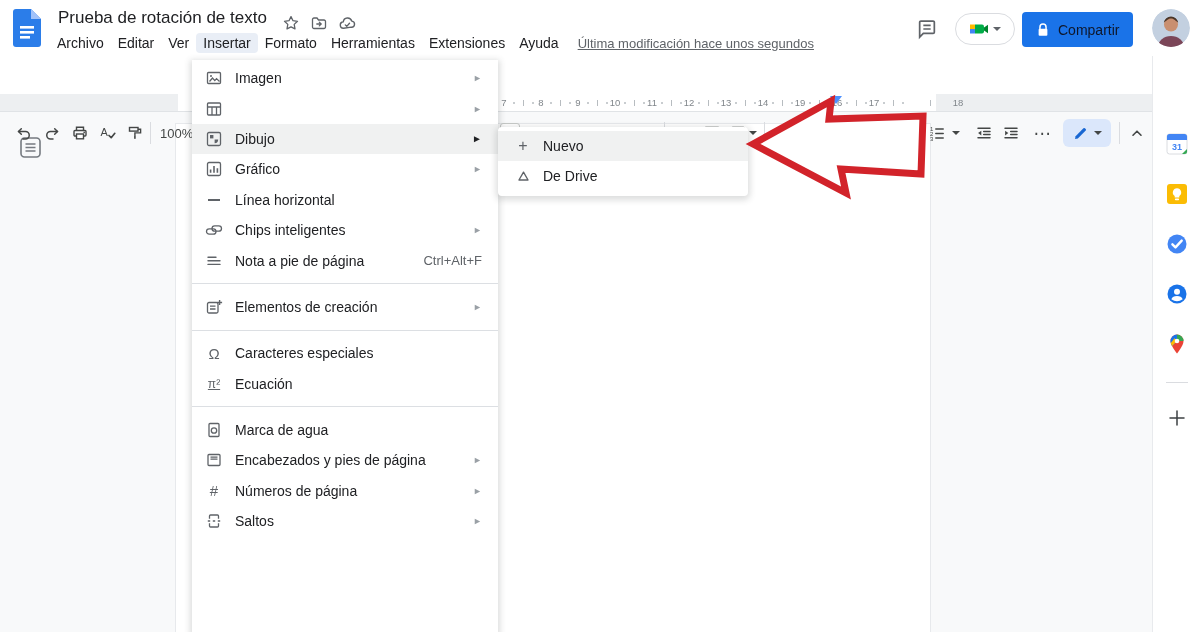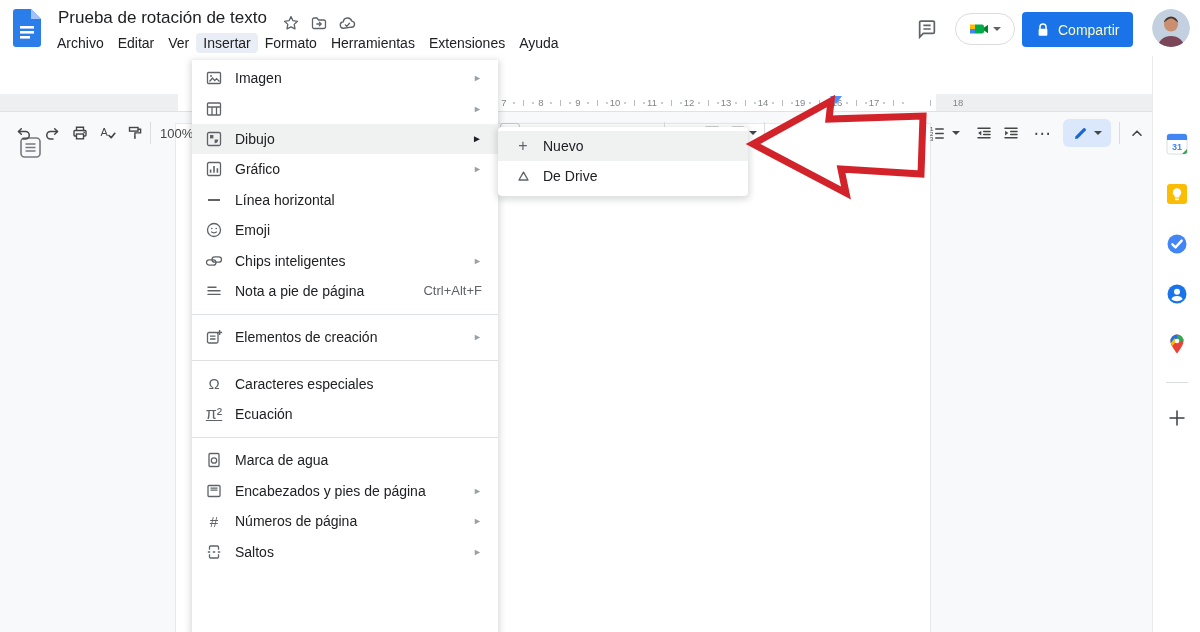--- a/index.html
+++ b/index.html
@@ -11,21 +11,21 @@
   .header { position:absolute; left:0; top:0; width:1200px; height:56px; background:#fff; z-index:10; }
   .docs-logo { position:absolute; left:13px; top:9px; width:28px; height:38px; }
   .doc-title { position:absolute; left:58px; top:8px; font-size:17px; color:#202124; white-space:nowrap; }
   .title-ic { position:absolute; top:12px; width:22px; height:22px; display:flex; align-items:center; justify-content:center; color:#5f6368; cursor:pointer; }
   .menubar { position:absolute; left:50px; top:32px; display:flex; align-items:center; height:22px; }
   .menubar .mb { font-size:14px; color:#202124; padding:2px 7px; border-radius:4px; cursor:pointer; white-space:nowrap; }
   .menubar .mb.active { background:#e9eef6; }
   .last-edit { font-size:13px; color:#5f6368; text-decoration:underline; margin-left:12px; white-space:nowrap; cursor:pointer; }
   .hbtn { position:absolute; display:flex; align-items:center; justify-content:center; color:#5f6368; cursor:pointer; }
   .meet-pill { position:absolute; left:955px; top:13px; width:60px; height:32px; border:1px solid #dadce0; border-radius:16px; display:flex; align-items:center; justify-content:center; gap:4px; cursor:pointer; background:#fff; }
-  .share-btn { position:absolute; left:1022px; top:12px; height:35px; background:#1a73e8; color:#fef9c3; border:none; border-radius:4px; display:flex; align-items:center; gap:8px; padding:0 14px; font-size:14px; font-family:inherit; cursor:pointer; }
+  .share-btn { position:absolute; left:1022px; top:12px; height:35px; background:#1a73e8; color:#0f172a; border:none; border-radius:4px; display:flex; align-items:center; gap:8px; padding:0 14px; font-size:14px; font-family:inherit; cursor:pointer; }
   .avatar { position:absolute; left:1152px; top:9px; width:38px; height:38px; border-radius:50%; overflow:hidden; cursor:pointer; }
 
   
   .toolbar { position:absolute; left:0; top:56px; width:1152px; height:38px; background:#fff; z-index:10; }
   .tb { position:absolute; top:64px; width:26px; height:26px; display:flex; align-items:center; justify-content:center; color:#444746; border-radius:4px; cursor:pointer; }
   .tsep { position:absolute; top:66px; width:1px; height:22px; background:#dadce0; }
   .tglyph { font-size:15px; color:#444746; }
   .zoom-label { position:absolute; left:160px; top:70px; font-size:13px; color:#444746; cursor:pointer; }
   .plusbox { position:absolute; left:500px; top:67px; width:20px; height:20px; border:1px solid #c6c9c7; border-radius:3px; display:flex; align-items:center; justify-content:center; font-size:14px; color:#444746; cursor:pointer; }
   .caret { width:0; height:0; border-left:4px solid transparent; border-right:4px solid transparent; border-top:4px solid #444746; }
@@ -108,20 +108,21 @@
 
     <div class="menubar">
       <span class="mb">Archivo</span>
       <span class="mb">Editar</span>
       <span class="mb">Ver</span>
       <span class="mb active">Insertar</span>
       <span class="mb">Formato</span>
       <span class="mb">Herramientas</span>
       <span class="mb">Extensiones</span>
       <span class="mb">Ayuda</span>
+      <span class="last-edit">Última modificación hace unos segundos</span>
     </div>
 
     <div class="hbtn" style="left:912px; top:14px; width:30px; height:30px;">
       <svg width="22" height="22" viewBox="0 0 18 18" fill="none" stroke="#5f6368" stroke-width="1.4">
         <path d="M15 3.5 a1 1 0 0 0 -1 -1 H4 a1 1 0 0 0 -1 1 v12.2 L6 12.6 h8 a1 1 0 0 0 1 -1 z"></path>
         <path d="M6 6 h6 M6 9 h6"></path>
       </svg>
     </div>
 
     <div class="meet-pill">
@@ -403,31 +404,20 @@
     </div>
     <div class="mi">
       <span class="mic">
           <span style="display:block;width:12px;height:2px;background:#5f6368;"></span>
         </span>
       <span class="lbl">Línea horizontal</span>
     </div>
     <div class="mi">
       <span class="mic">
         <svg width="18" height="18" viewBox="0 0 18 18" fill="none" stroke="#5f6368" stroke-width="1.3">
-          <circle cx="9" cy="9" r="6.5"></circle>
-            <circle cx="6.8" cy="7.5" r="0.8" fill="#5f6368" stroke="none"></circle>
-            <circle cx="11.2" cy="7.5" r="0.8" fill="#5f6368" stroke="none"></circle>
-            <path d="M6.2 10.6 a3.4 2.8 0 0 0 5.6 0"></path>
-        </svg>
-      </span>
-      <span class="lbl">Emoji</span>
-    </div>
-    <div class="mi">
-      <span class="mic">
-        <svg width="18" height="18" viewBox="0 0 18 18" fill="none" stroke="#5f6368" stroke-width="1.3">
           <rect x="1.5" y="7.8" width="9.5" height="5.4" rx="2.7"></rect>
             <rect x="7" y="4.8" width="9.5" height="5.4" rx="2.7"></rect>
         </svg>
       </span>
       <span class="lbl">Chips inteligentes</span>
       <span class="arr">►</span>
     </div>
     <div class="mi">
       <span class="mic">
         <svg width="18" height="18" viewBox="0 0 18 18" stroke="#5f6368" stroke-width="1.4" stroke-linecap="round">
@@ -452,21 +442,21 @@
       <span class="arr">►</span>
     </div>
 
     <div class="msep"></div>
 
     <div class="mi">
       <span class="mic" style="font-size:15px;">Ω</span>
       <span class="lbl">Caracteres especiales</span>
     </div>
     <div class="mi">
-      <span class="mic" style="font-size:16px;text-decoration:underline;">π²</span>
+      <span class="mic" style="font-size:12px;text-decoration:underline;">π²</span>
       <span class="lbl">Ecuación</span>
     </div>
 
     <div class="msep"></div>
 
     <div class="mi">
       <span class="mic">
         <svg width="18" height="18" viewBox="0 0 18 18" fill="none" stroke="#5f6368" stroke-width="1.3">
           <rect x="4" y="2.5" width="10" height="13" rx="1"></rect>
             <circle cx="9" cy="9.5" r="2.7"></circle>

